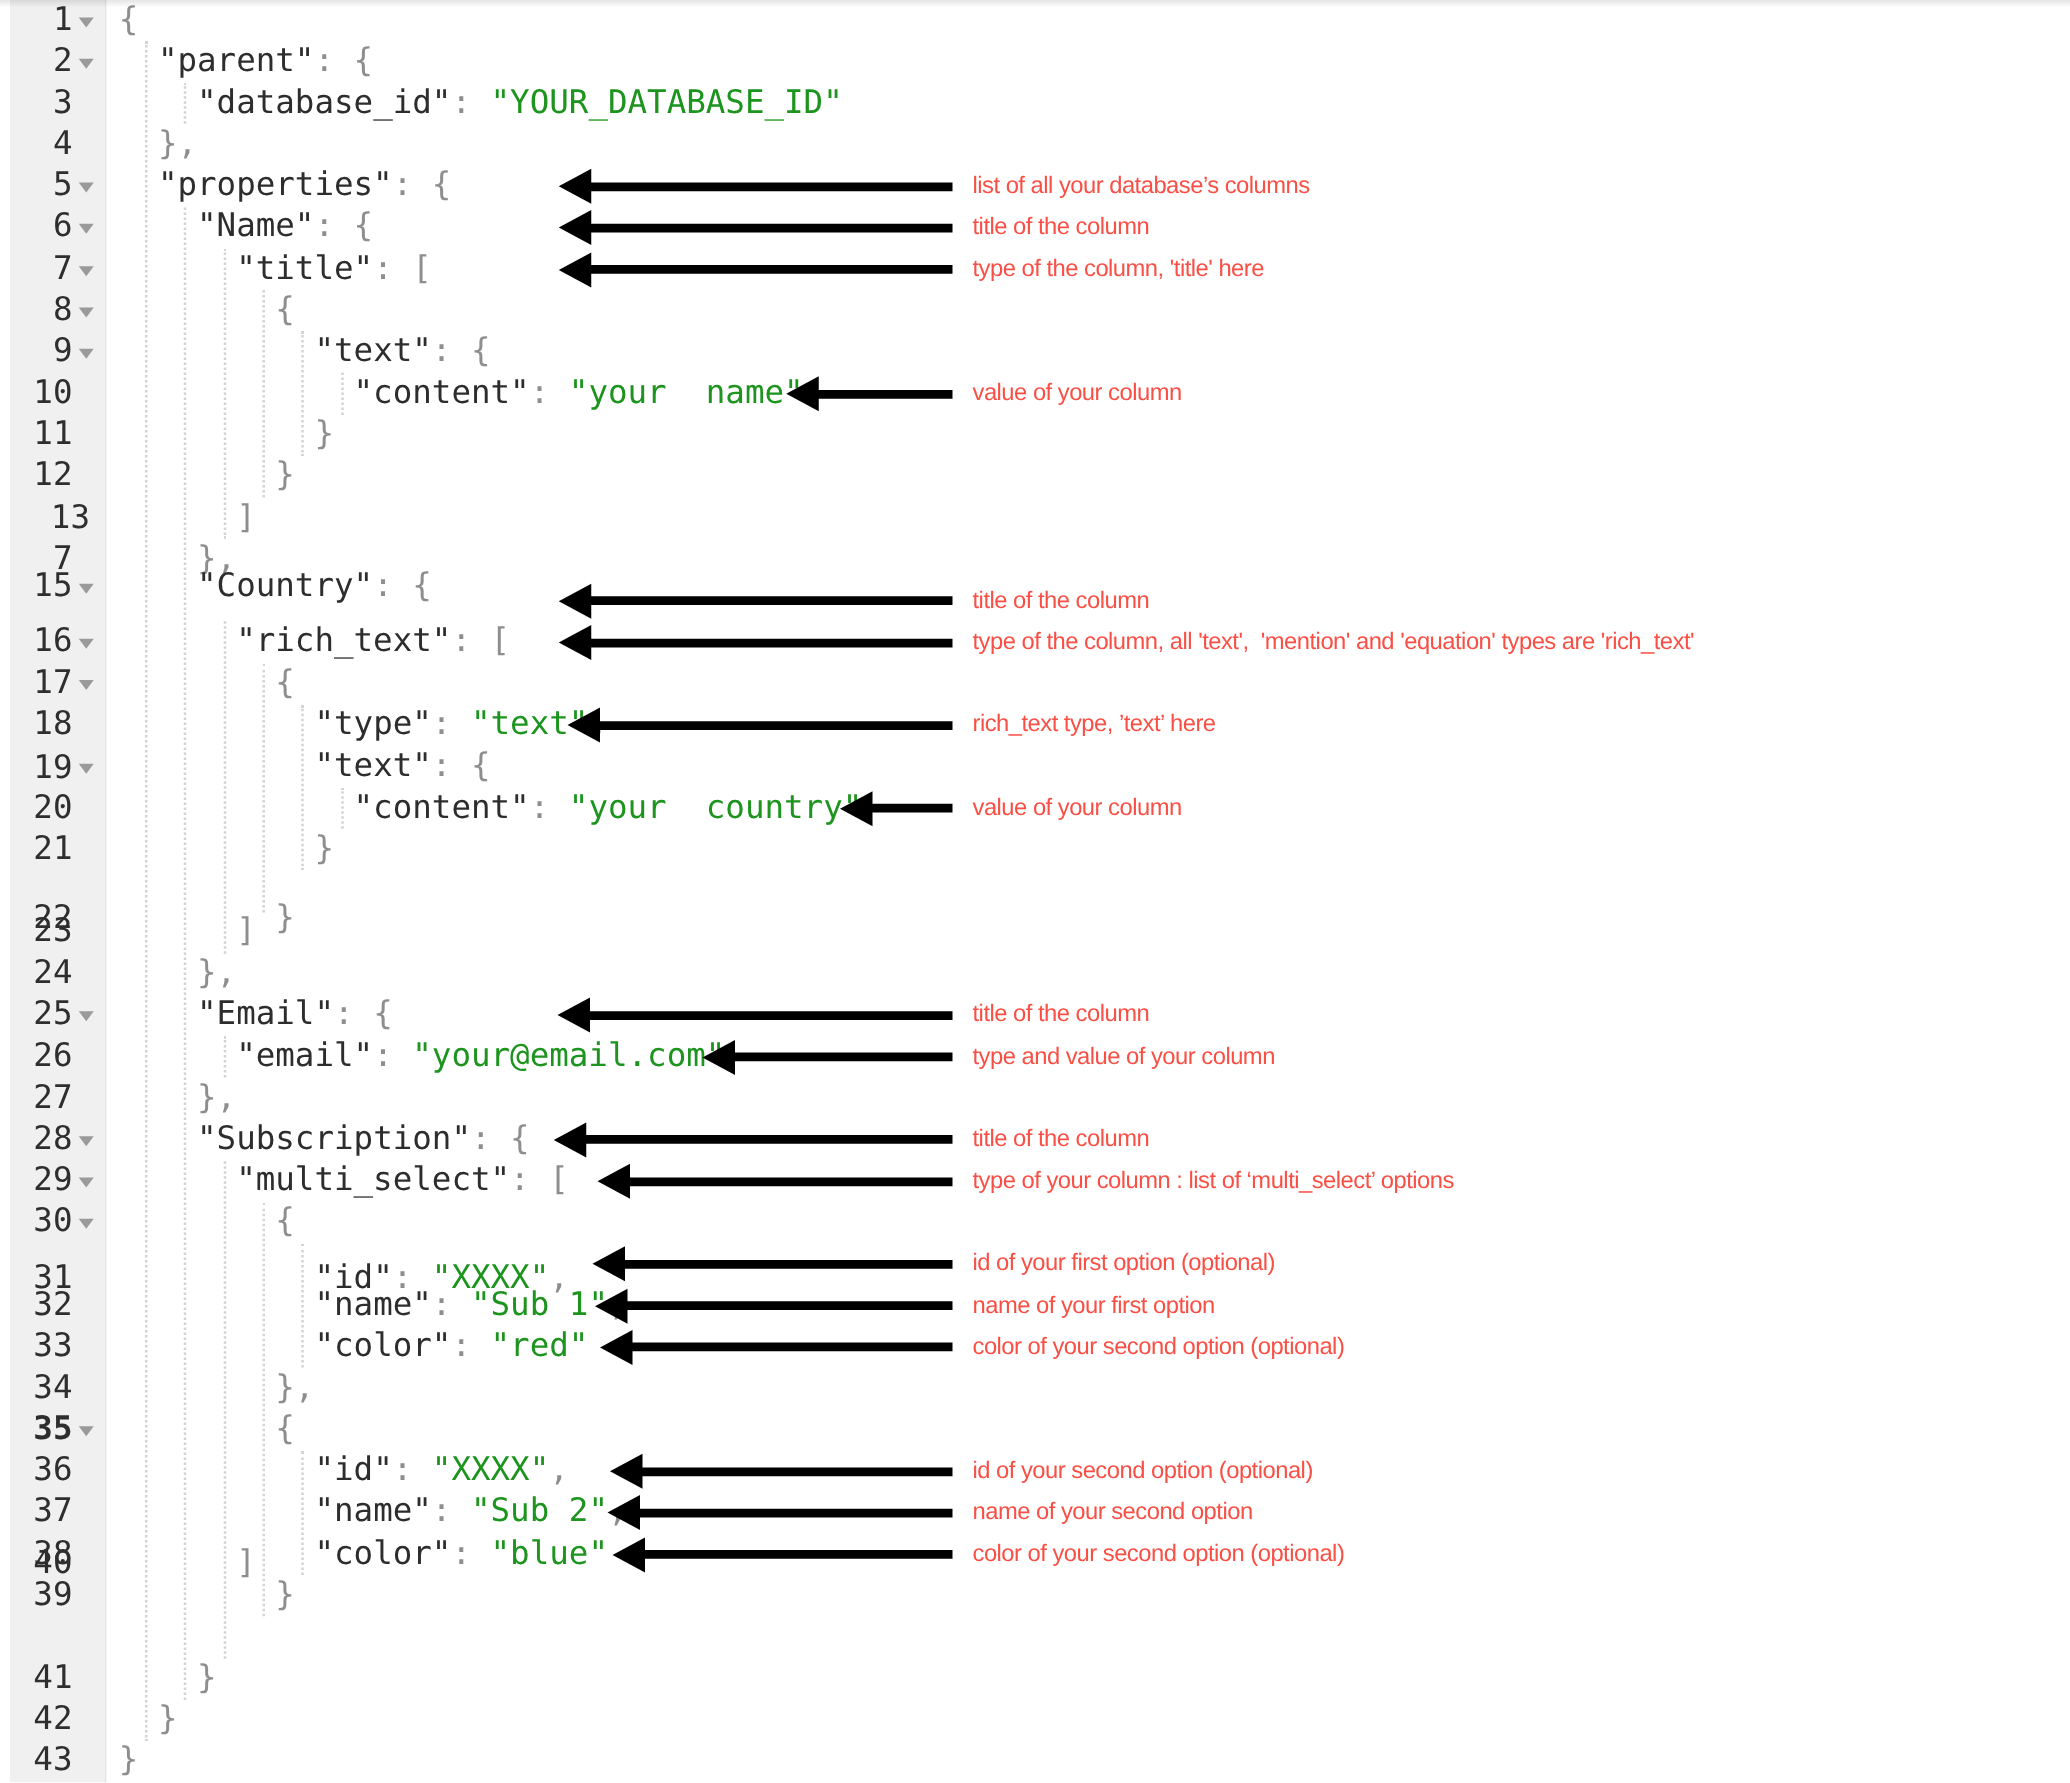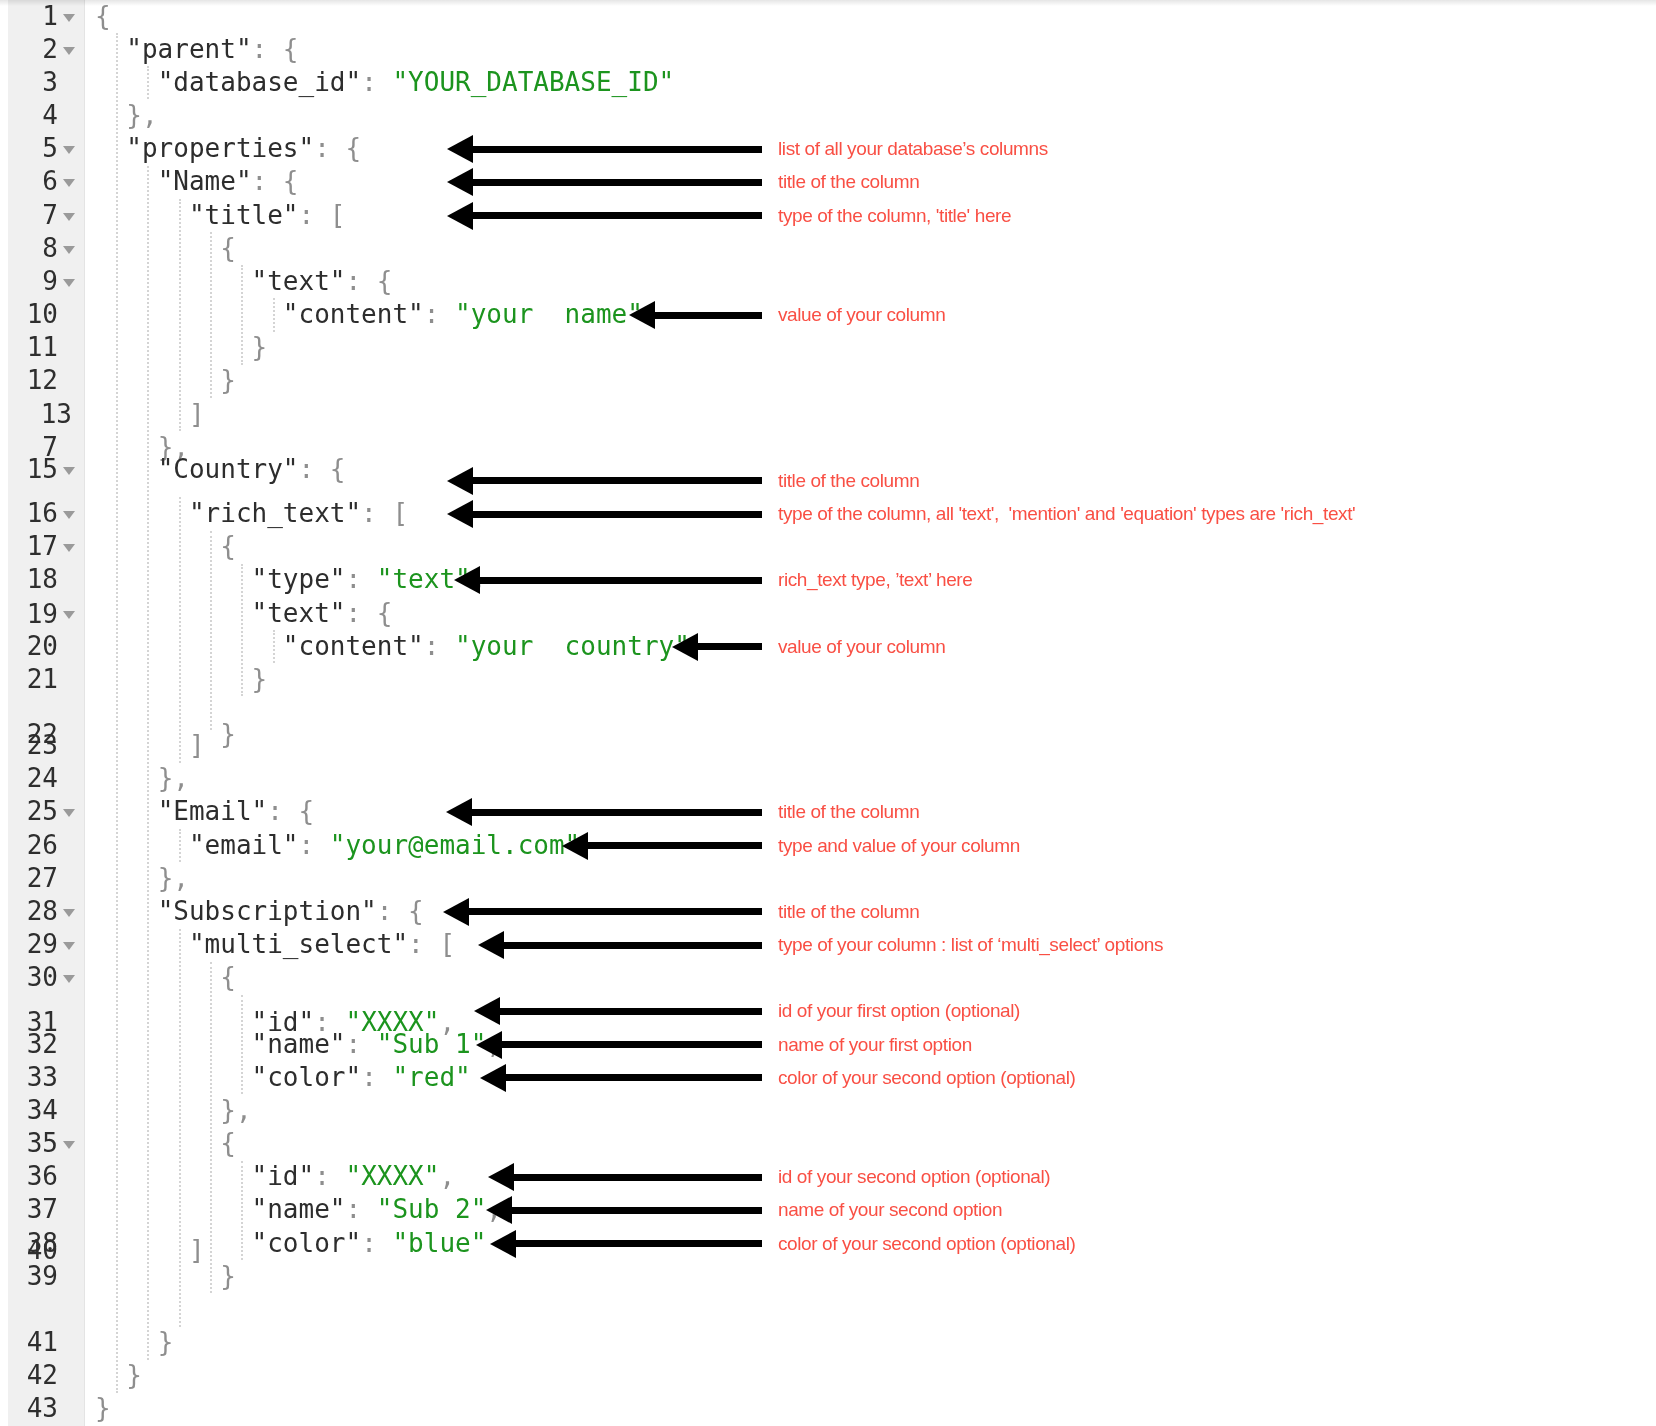--- a/index.html
+++ b/index.html
@@ -196,21 +196,21 @@
       </div>
       <div class="row" style="top:1061.2093023255813px;height:33.16279069767442px;">
         <span class="lnum" style="top:0.5813953488372086px;">33</span>
         <span class="code" style="top:0.5813953488372086px;"><span class="c-p">          </span><span class="c-k">"color"</span><span class="c-p">: </span><span class="c-s">"red"</span></span>
       </div>
       <div class="row" style="top:1094.3720930232557px;height:33.16279069767442px;">
         <span class="lnum" style="top:0.5813953488372086px;">34</span>
         <span class="code" style="top:0.5813953488372086px;"><span class="c-p">        </span><span class="c-p">},</span></span>
       </div>
       <div class="row" style="top:1127.53488372093px;height:33.16279069767442px;">
-        <span class="lnum" style="top:0.5813953488372086px;">35</span>
+        <span class="lnum" style="top:0.5813953488372086px;font-weight:bold;">35</span>
         <span class="fold" style="top:13.581395348837209px;"></span>
         <span class="code" style="top:0.5813953488372086px;"><span class="c-p">        </span><span class="c-p">{</span></span>
       </div>
       <div class="row" style="top:1160.6976744186045px;height:33.16279069767442px;">
         <span class="lnum" style="top:0.5813953488372086px;">36</span>
         <span class="code" style="top:0.5813953488372086px;"><span class="c-p">          </span><span class="c-k">"id"</span><span class="c-p">: </span><span class="c-s">"XXXX"</span><span class="c-p">,</span></span>
       </div>
       <div class="row" style="top:1193.860465116279px;height:33.16279069767442px;">
         <span class="lnum" style="top:0.5813953488372086px;">37</span>
         <span class="code" style="top:0.5813953488372086px;"><span class="c-p">          </span><span class="c-k">"name"</span><span class="c-p">: </span><span class="c-s">"Sub 2"</span><span class="c-p">,</span></span>

